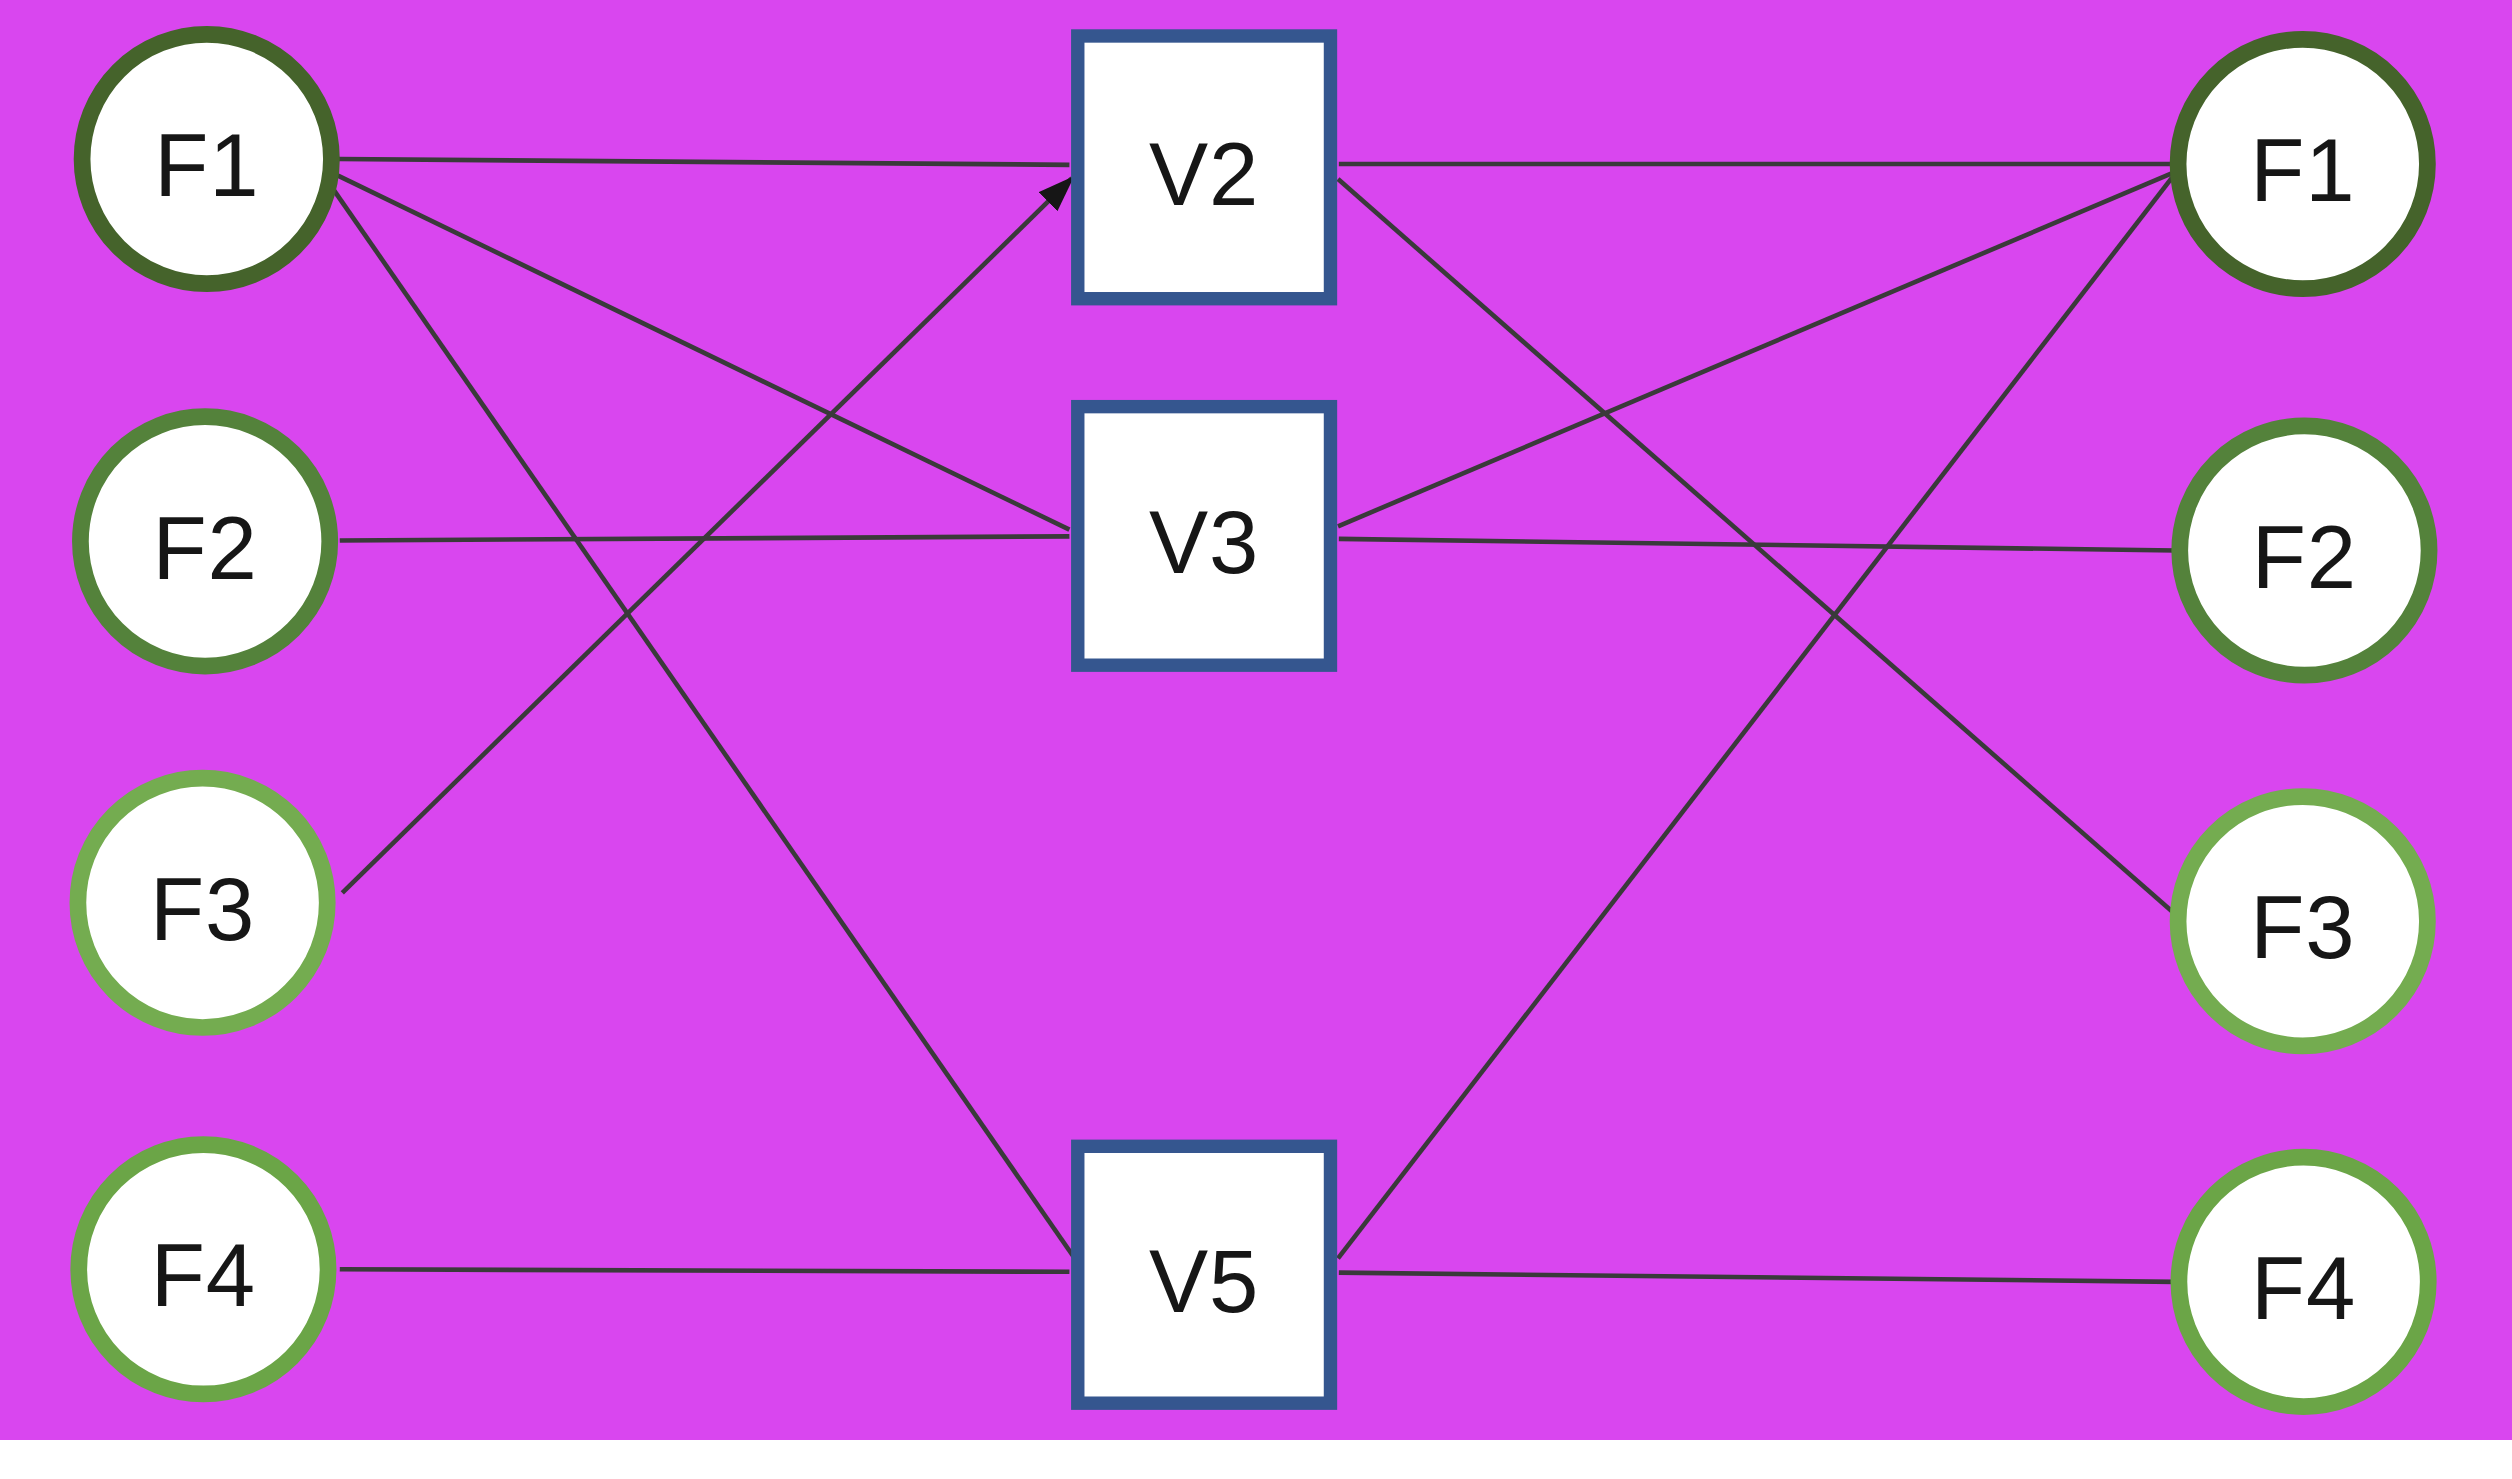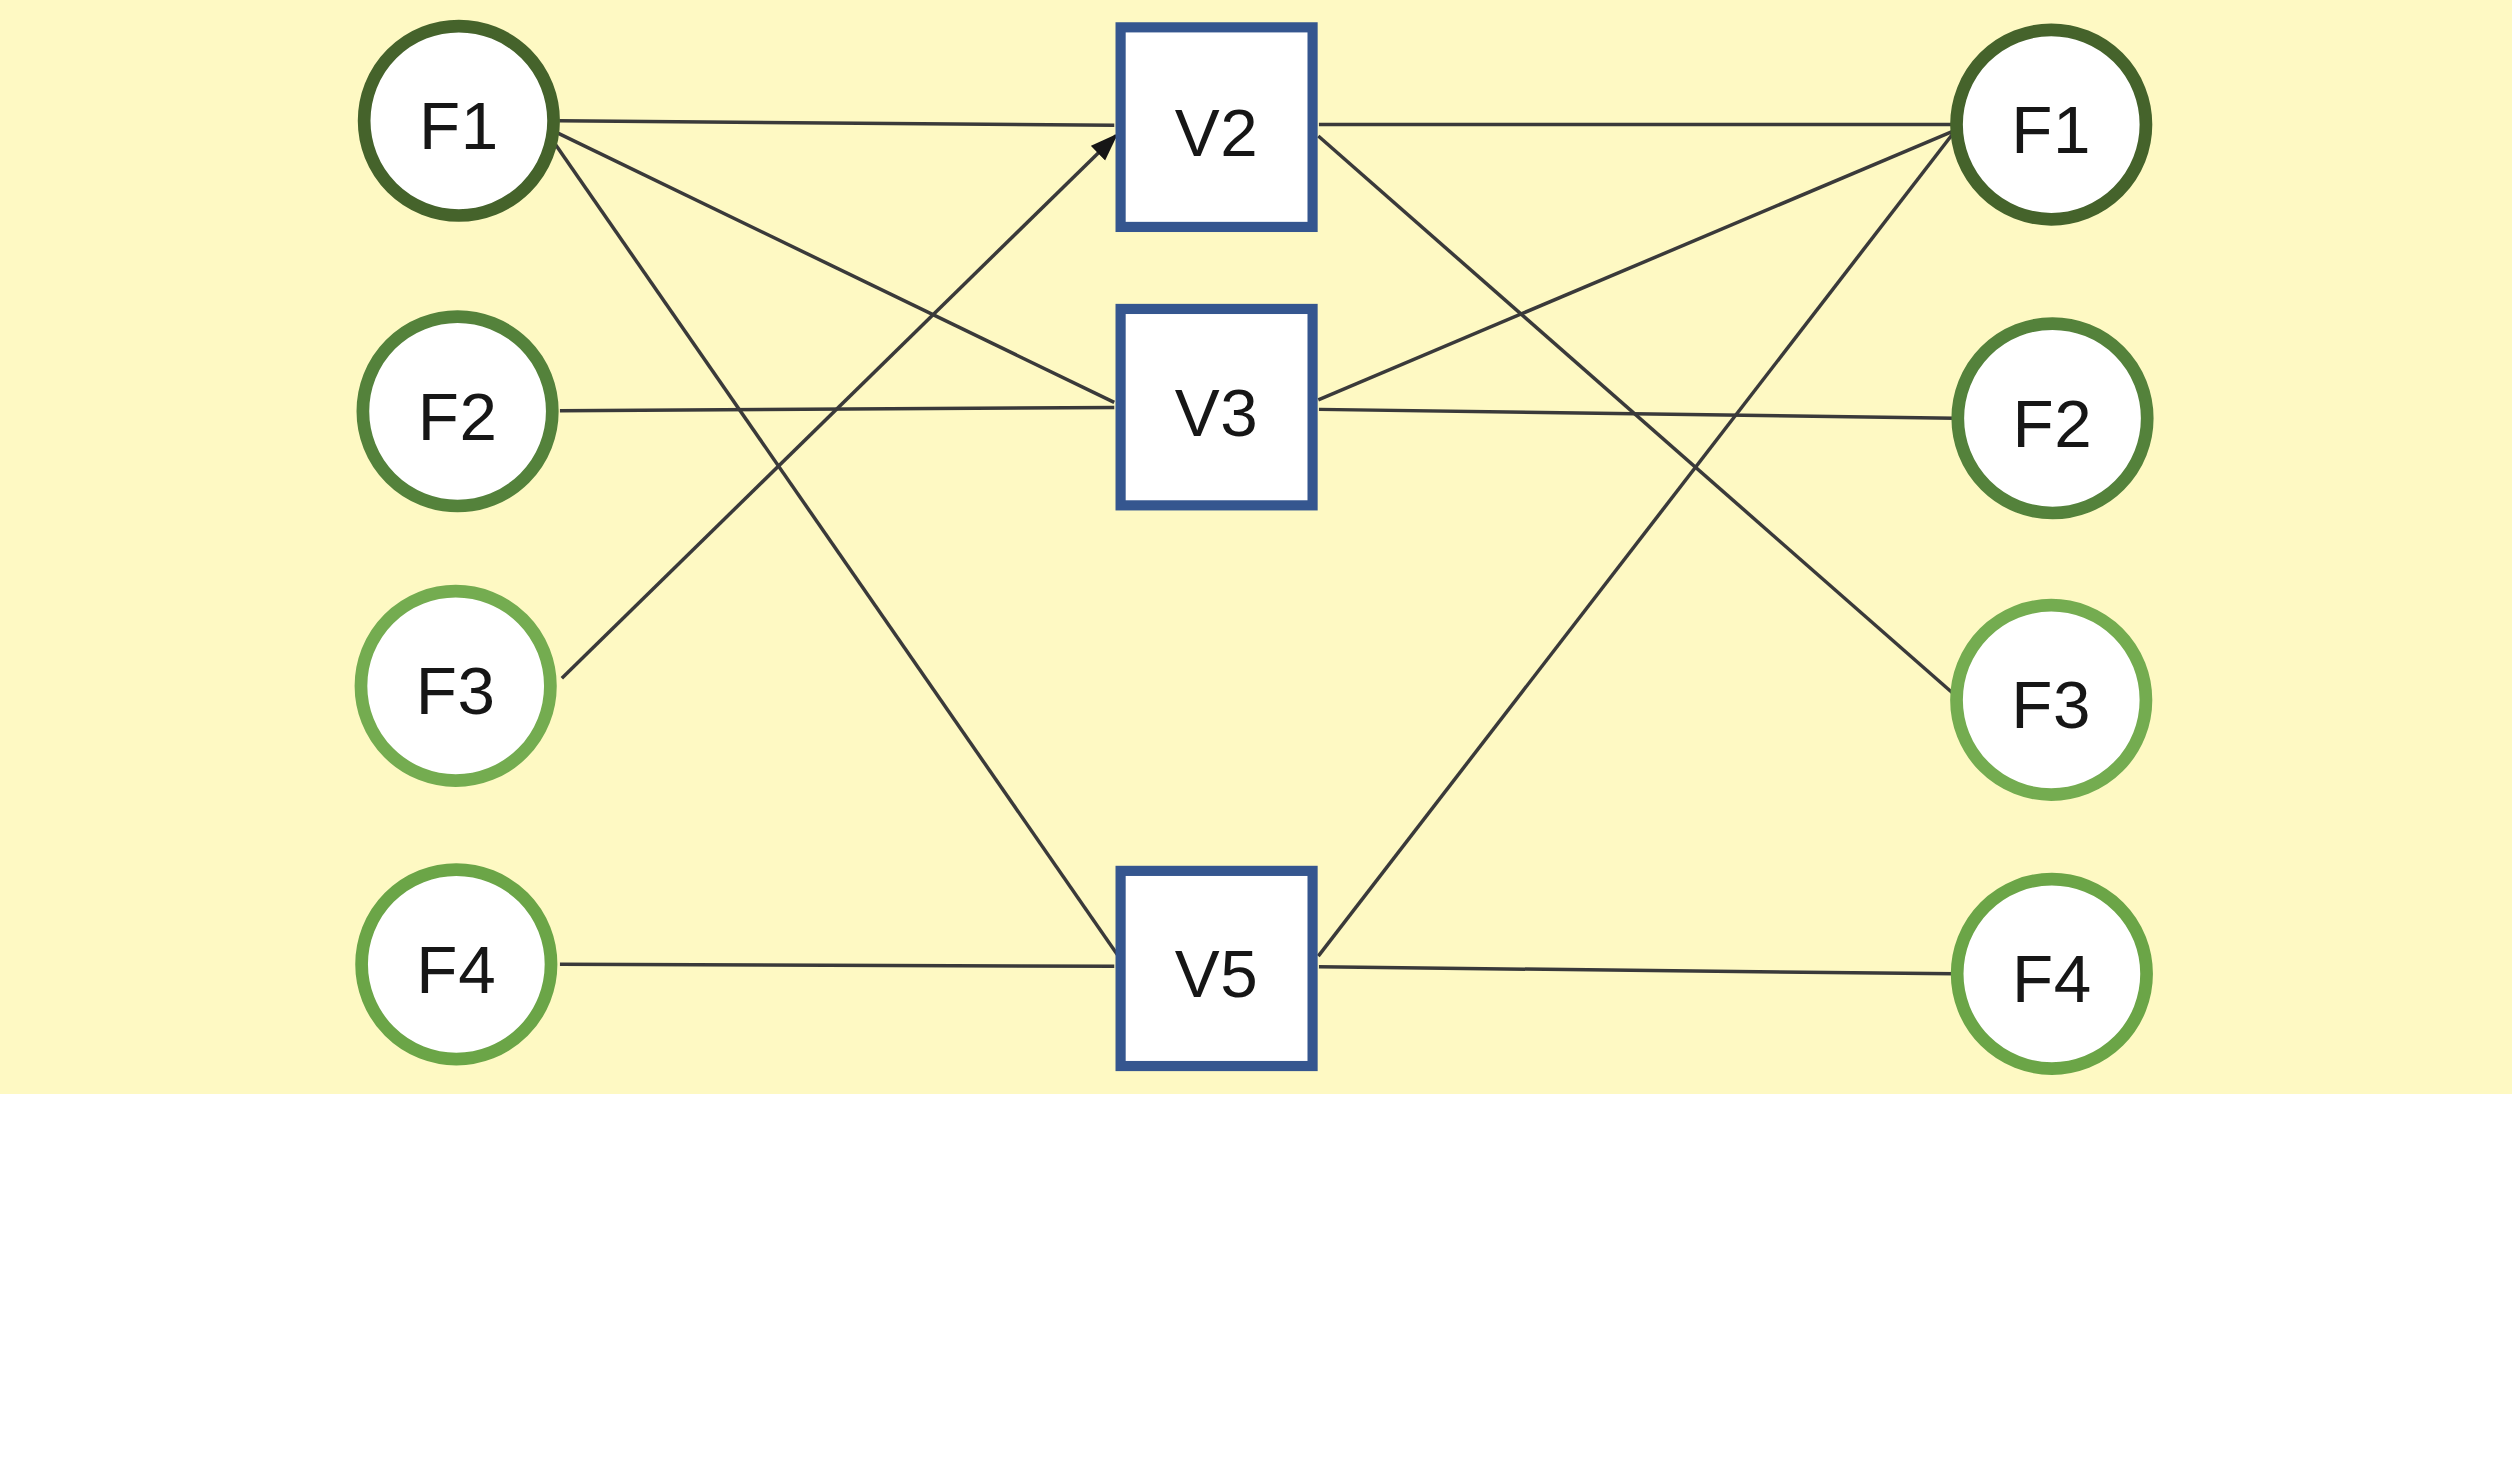--- a/index.html
+++ b/index.html
@@ -2,22 +2,22 @@
 <html style="font-size:13.8px"><head>
 <meta charset="utf-8">
 <style>
   html, body {
     margin: 0;
     padding: 0;
     background: #ffffff;
   }
   .canvas-wrap {
     width: 2512px;
-    height: 1094px;
-    background: #fef9c3;
+    height: 1440px;
+    background: #d946ef;
     position: relative;
     overflow: hidden;
   }
   svg {
     display: block;
     width: 100%;
     height: 100%;
   }
   .node-label {
     font-family: "Liberation Sans", "DejaVu Sans", sans-serif;

